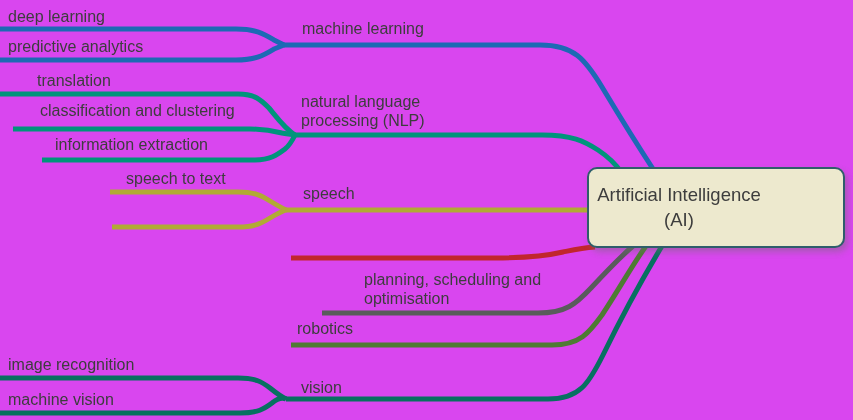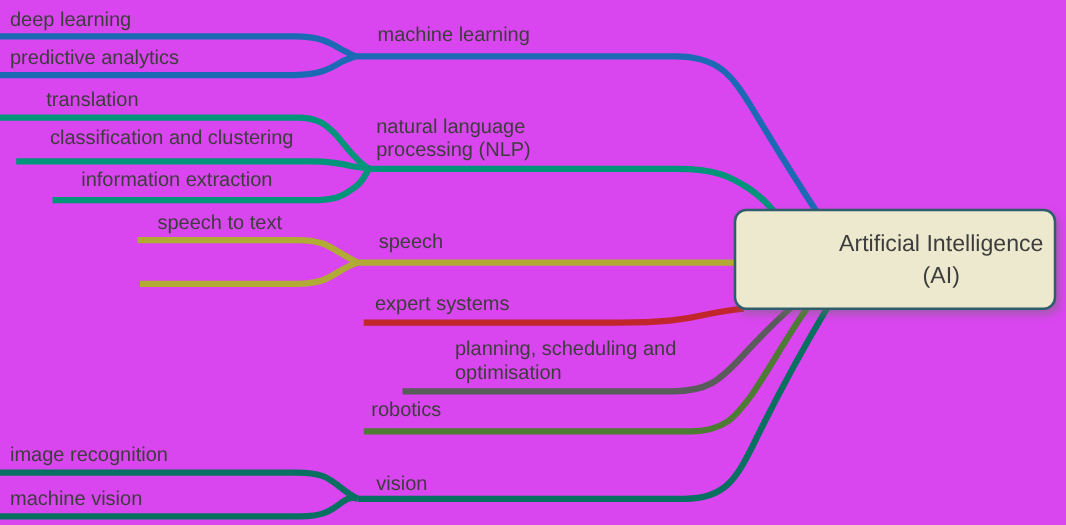--- a/index.html
+++ b/index.html
@@ -35,21 +35,21 @@
     position: absolute;
     left: 587px; top: 167px;
     width: 258px; height: 81px;
     box-sizing: border-box;
     background: #ede9ce;
     border: 2.5px solid #2e5e6b;
     border-radius: 10px;
     box-shadow: 3px 4px 6px rgba(110,110,110,0.45);
     display: flex;
     align-items: center;
-    justify-content: flex-end;
+    justify-content: flex-start;
     z-index: 2;
   }
   .node-text {
     width: 180px;
     text-align: center;
     font-size: 18.5px;
     line-height: 1.3;
     color: #3d3d3d;
   }
 </style>
@@ -81,29 +81,28 @@
 
     <path d="M0,378 H238 C256,378 262,382 270,388 C275,392 280,396 286,399" stroke="#077060"></path>
     <path d="M0,413 H240 C258,413 264,409 272,403 C277,399 281,397 286,399" stroke="#077060"></path>
     <path d="M286,399 H548 C580,399 589,383 603,355 C623,314 644,276 662,246" stroke="#077060"></path>
   </svg>
 
   <div class="label" style="left:8px; top:7px;">deep learning</div>
   <div class="label" style="left:8px; top:37px;">predictive analytics</div>
   <div class="label" style="left:8px; top:71px;margin-left:29px;">translation</div>
   <div class="label" style="left:40px; top:101px;">classification and clustering</div>
-  <div class="label" style="left:65px; top:135px;">information extraction</div>
+  <div class="label" style="left:55px; top:135px;">information extraction</div>
   <div class="label" style="left:126px; top:169px;">speech to text</div>
   <div class="label" style="left:8px; top:355px;">image recognition</div>
   <div class="label" style="left:8px; top:390px;">machine vision</div>
 
   <div class="label" style="left:302px; top:19px;">machine learning</div>
   <div class="label wrap" style="left:301px; top:92px; width:150px;">natural language processing (NLP)</div>
   <div class="label" style="left:303px; top:184px;">speech</div>
-  <div class="label" style="left:300px; top:234px;">expert systems</div>
   <div class="label wrap" style="left:330px; top:270px; width:215px;margin-left:34px;">planning, scheduling and optimisation</div>
   <div class="label" style="left:297px; top:319px;">robotics</div>
   <div class="label" style="left:301px; top:378px;">vision</div>
 
   <div class="node">
     <div class="node-text">Artificial Intelligence (AI)</div>
   </div>
 
 </div>
 

